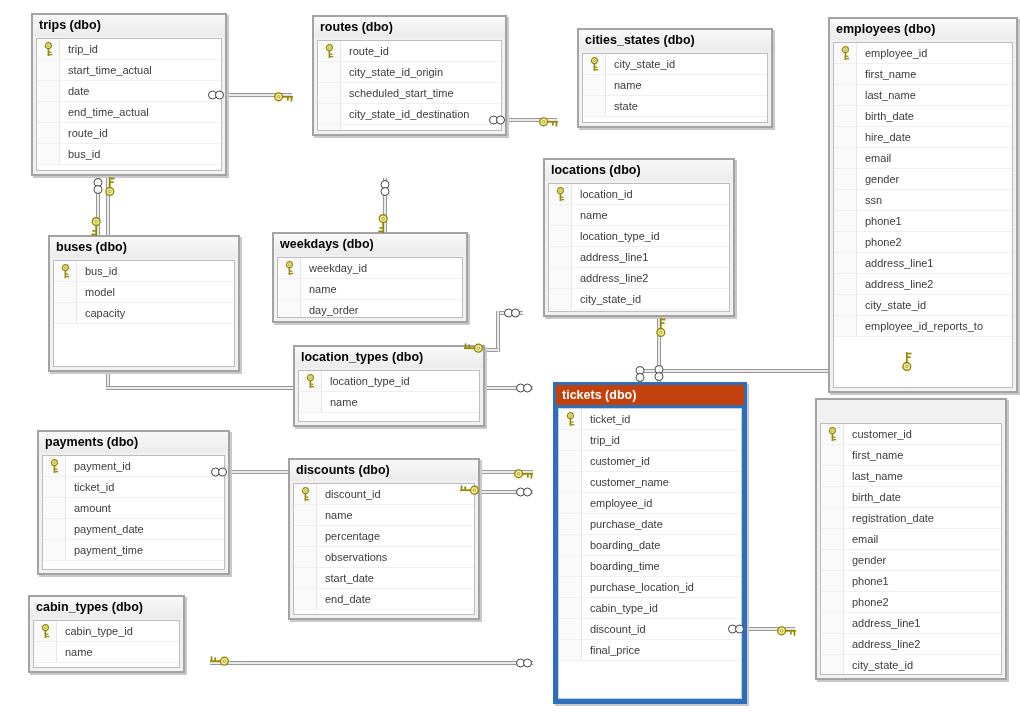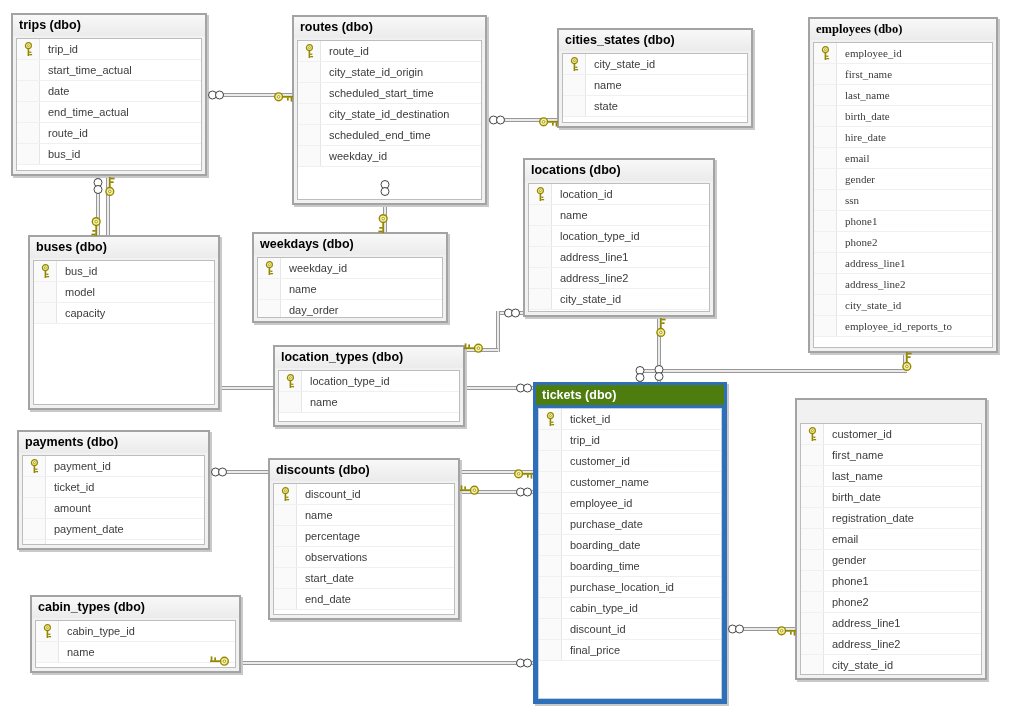--- a/index.html
+++ b/index.html
@@ -5,20 +5,21 @@
   html,body { margin:0; padding:0; background:#fff; }
   #canvas {
     position:relative; width:1020px; height:714px; background:#ffffff;
     overflow:hidden; font-family:"Liberation Sans", sans-serif;
   }
   
   .table {
     position:absolute; box-sizing:border-box; z-index:2;
     border:2px solid #a3a3a3; background:#f1f1f1;
     box-shadow:2px 2px 0 #c9c9c9;
+    margin-left:20px;
   }
   .tbl-header {
     height:21px; line-height:21px; padding:0 6px;
     font-size:12.5px; font-weight:bold; color:#000;
     background:linear-gradient(#f8f8f8,#ebebeb);
     white-space:nowrap; overflow:hidden;
   }
   .tbl-body {
     position:absolute; left:3px; right:3px; top:23px; bottom:3px;
     background:#fff; border:1px solid #bdbdbd; overflow:hidden;
@@ -27,21 +28,21 @@
   .cell-icon {
     width:22px; flex:0 0 22px; border-right:1px solid #e6e6e6; background:#fafafa;
     display:flex; align-items:center; justify-content:center;
   }
   .cell-name {
     font-size:11px; color:#3b3b3b; line-height:20px; padding-left:8px;
     white-space:nowrap; overflow:hidden;
   }
   
   .table.selected { border:3px solid #2d6fb8; background:#2d6fb8; }
-  .table.selected .tbl-header { background:#4d7c0f; color:#fff; height:20px; line-height:20px; }
+  .table.selected .tbl-header { background:#c2410c; color:#fff; height:20px; line-height:20px; }
   .table.selected .tbl-body { top:23px; left:2px; right:2px; bottom:2px; border-color:#c2d2e4; }
   
   .seg { position:absolute; z-index:1; box-sizing:border-box; background:#ebebeb; }
   .seg-h { height:4px; border-top:1px solid #999; border-bottom:1px solid #999; }
   .seg-v { width:4px; border-left:1px solid #999; border-right:1px solid #999; }
   
   .many { position:absolute; z-index:3; display:flex; transform:translate(-50%,-50%); }
   .many .mc {
     width:9px; height:9px; box-sizing:border-box; border:1.6px solid #454545;
     border-radius:50%; background:#fff; margin-left:-2px;
@@ -240,21 +241,21 @@
         <div class="row">
           <span class="cell-icon"></span>
           <span class="cell-name">route_id</span>
         </div>
         <div class="row">
           <span class="cell-icon"></span>
           <span class="cell-name">bus_id</span>
         </div>
       </div>
     </div>
-    <div class="table" style="left: 292px; top: 15px; width: 195px; height: 190px;">
+    <div class="table" style="left: 292px; top: 15px; width: 195px; height: 121px;">
       <div class="tbl-header">routes (dbo)</div>
       <div class="tbl-body">
         <div class="row">
           <span class="cell-icon">
             <svg width="9" height="15" viewBox="0 0 9 15">
               <rect x="3.6" y="6.4" width="1.6" height="7.6" fill="#938700"></rect>
               <rect x="5.2" y="9.6" width="2.2" height="1.3" fill="#938700"></rect>
               <rect x="5.2" y="12" width="2.9" height="1.3" fill="#938700"></rect>
               <circle cx="4.4" cy="3.7" r="3" fill="#f7f0a0" stroke="#938700" stroke-width="1.2"></circle>
               <circle cx="4.4" cy="3.7" r="1" fill="#ffffff" stroke="#938700" stroke-width="0.7"></circle>
@@ -302,21 +303,21 @@
         <div class="row">
           <span class="cell-icon"></span>
           <span class="cell-name">name</span>
         </div>
         <div class="row">
           <span class="cell-icon"></span>
           <span class="cell-name">state</span>
         </div>
       </div>
     </div>
-    <div class="table" style="left: 808px; top: 17px; width: 190px; height: 336px; font-family: Liberation Serif, serif;">
+    <div class="table" style="left: 808px; top: 17px; width: 190px; height: 376px;">
       <div class="tbl-header">employees (dbo)</div>
       <div class="tbl-body">
         <div class="row">
           <span class="cell-icon">
             <svg width="9" height="15" viewBox="0 0 9 15">
               <rect x="3.6" y="6.4" width="1.6" height="7.6" fill="#938700"></rect>
               <rect x="5.2" y="9.6" width="2.2" height="1.3" fill="#938700"></rect>
               <rect x="5.2" y="12" width="2.9" height="1.3" fill="#938700"></rect>
               <circle cx="4.4" cy="3.7" r="3" fill="#f7f0a0" stroke="#938700" stroke-width="1.2"></circle>
               <circle cx="4.4" cy="3.7" r="1" fill="#ffffff" stroke="#938700" stroke-width="0.7"></circle>
@@ -371,21 +372,21 @@
         <div class="row">
           <span class="cell-icon"></span>
           <span class="cell-name">city_state_id</span>
         </div>
         <div class="row">
           <span class="cell-icon"></span>
           <span class="cell-name">employee_id_reports_to</span>
         </div>
       </div>
     </div>
-    <div class="table" style="left: 28px; top: 235px; width: 192px; height: 175px;">
+    <div class="table" style="left: 28px; top: 235px; width: 192px; height: 137px;">
       <div class="tbl-header">buses (dbo)</div>
       <div class="tbl-body">
         <div class="row">
           <span class="cell-icon">
             <svg width="9" height="15" viewBox="0 0 9 15">
               <rect x="3.6" y="6.4" width="1.6" height="7.6" fill="#938700"></rect>
               <rect x="5.2" y="9.6" width="2.2" height="1.3" fill="#938700"></rect>
               <rect x="5.2" y="12" width="2.9" height="1.3" fill="#938700"></rect>
               <circle cx="4.4" cy="3.7" r="3" fill="#f7f0a0" stroke="#938700" stroke-width="1.2"></circle>
               <circle cx="4.4" cy="3.7" r="1" fill="#ffffff" stroke="#938700" stroke-width="0.7"></circle>
@@ -479,21 +480,21 @@
             </svg>
           </span>
           <span class="cell-name">location_type_id</span>
         </div>
         <div class="row">
           <span class="cell-icon"></span>
           <span class="cell-name">name</span>
         </div>
       </div>
     </div>
-    <div class="table" style="left: 17px; top: 430px; width: 193px; height: 120px;">
+    <div class="table" style="left: 17px; top: 430px; width: 193px; height: 145px;">
       <div class="tbl-header">payments (dbo)</div>
       <div class="tbl-body">
         <div class="row">
           <span class="cell-icon">
             <svg width="9" height="15" viewBox="0 0 9 15">
               <rect x="3.6" y="6.4" width="1.6" height="7.6" fill="#938700"></rect>
               <rect x="5.2" y="9.6" width="2.2" height="1.3" fill="#938700"></rect>
               <rect x="5.2" y="12" width="2.9" height="1.3" fill="#938700"></rect>
               <circle cx="4.4" cy="3.7" r="3" fill="#f7f0a0" stroke="#938700" stroke-width="1.2"></circle>
               <circle cx="4.4" cy="3.7" r="1" fill="#ffffff" stroke="#938700" stroke-width="0.7"></circle>
@@ -670,21 +671,21 @@
         <div class="row">
           <span class="cell-icon"></span>
           <span class="cell-name">address_line2</span>
         </div>
         <div class="row">
           <span class="cell-icon"></span>
           <span class="cell-name">city_state_id</span>
         </div>
       </div>
     </div>
-    <div class="table" style="left: 30px; top: 595px; width: 211px; height: 78px;">
+    <div class="table" style="left: 8px; top: 595px; width: 157px; height: 78px;">
       <div class="tbl-header">cabin_types (dbo)</div>
       <div class="tbl-body">
         <div class="row">
           <span class="cell-icon">
             <svg width="9" height="15" viewBox="0 0 9 15">
               <rect x="3.6" y="6.4" width="1.6" height="7.6" fill="#938700"></rect>
               <rect x="5.2" y="9.6" width="2.2" height="1.3" fill="#938700"></rect>
               <rect x="5.2" y="12" width="2.9" height="1.3" fill="#938700"></rect>
               <circle cx="4.4" cy="3.7" r="3" fill="#f7f0a0" stroke="#938700" stroke-width="1.2"></circle>
               <circle cx="4.4" cy="3.7" r="1" fill="#ffffff" stroke="#938700" stroke-width="0.7"></circle>

